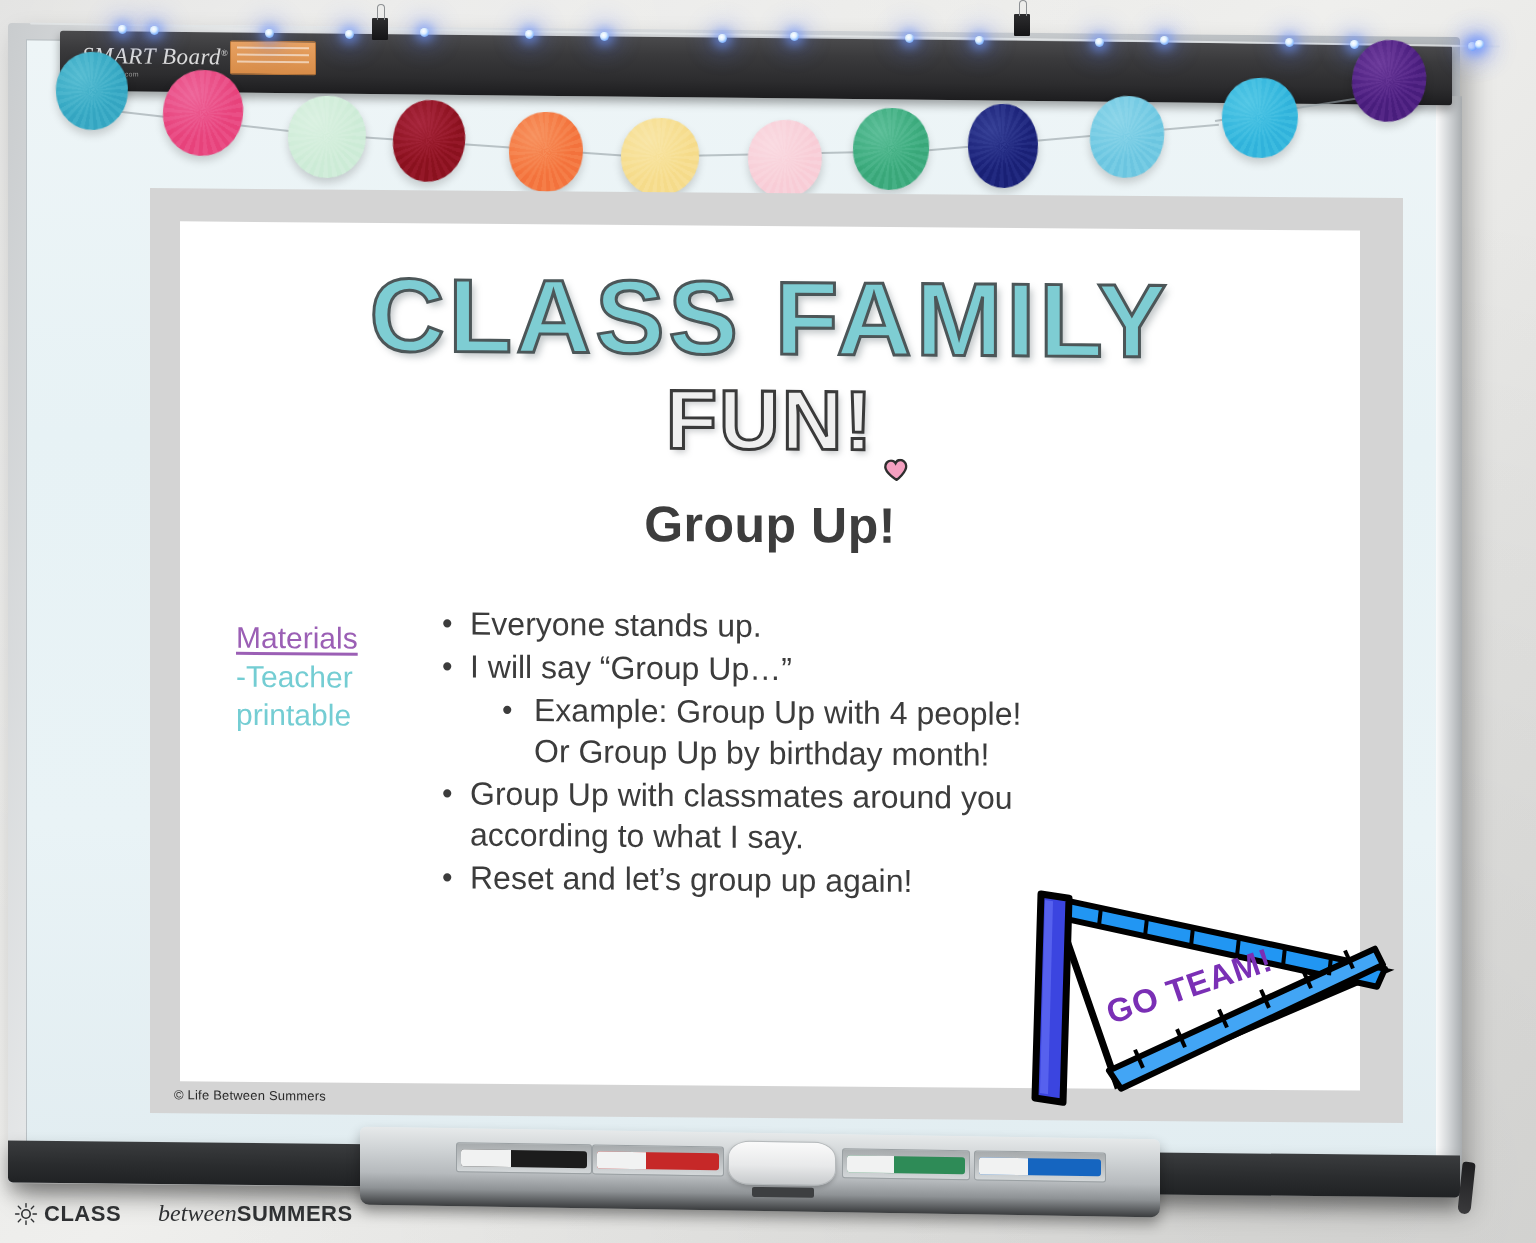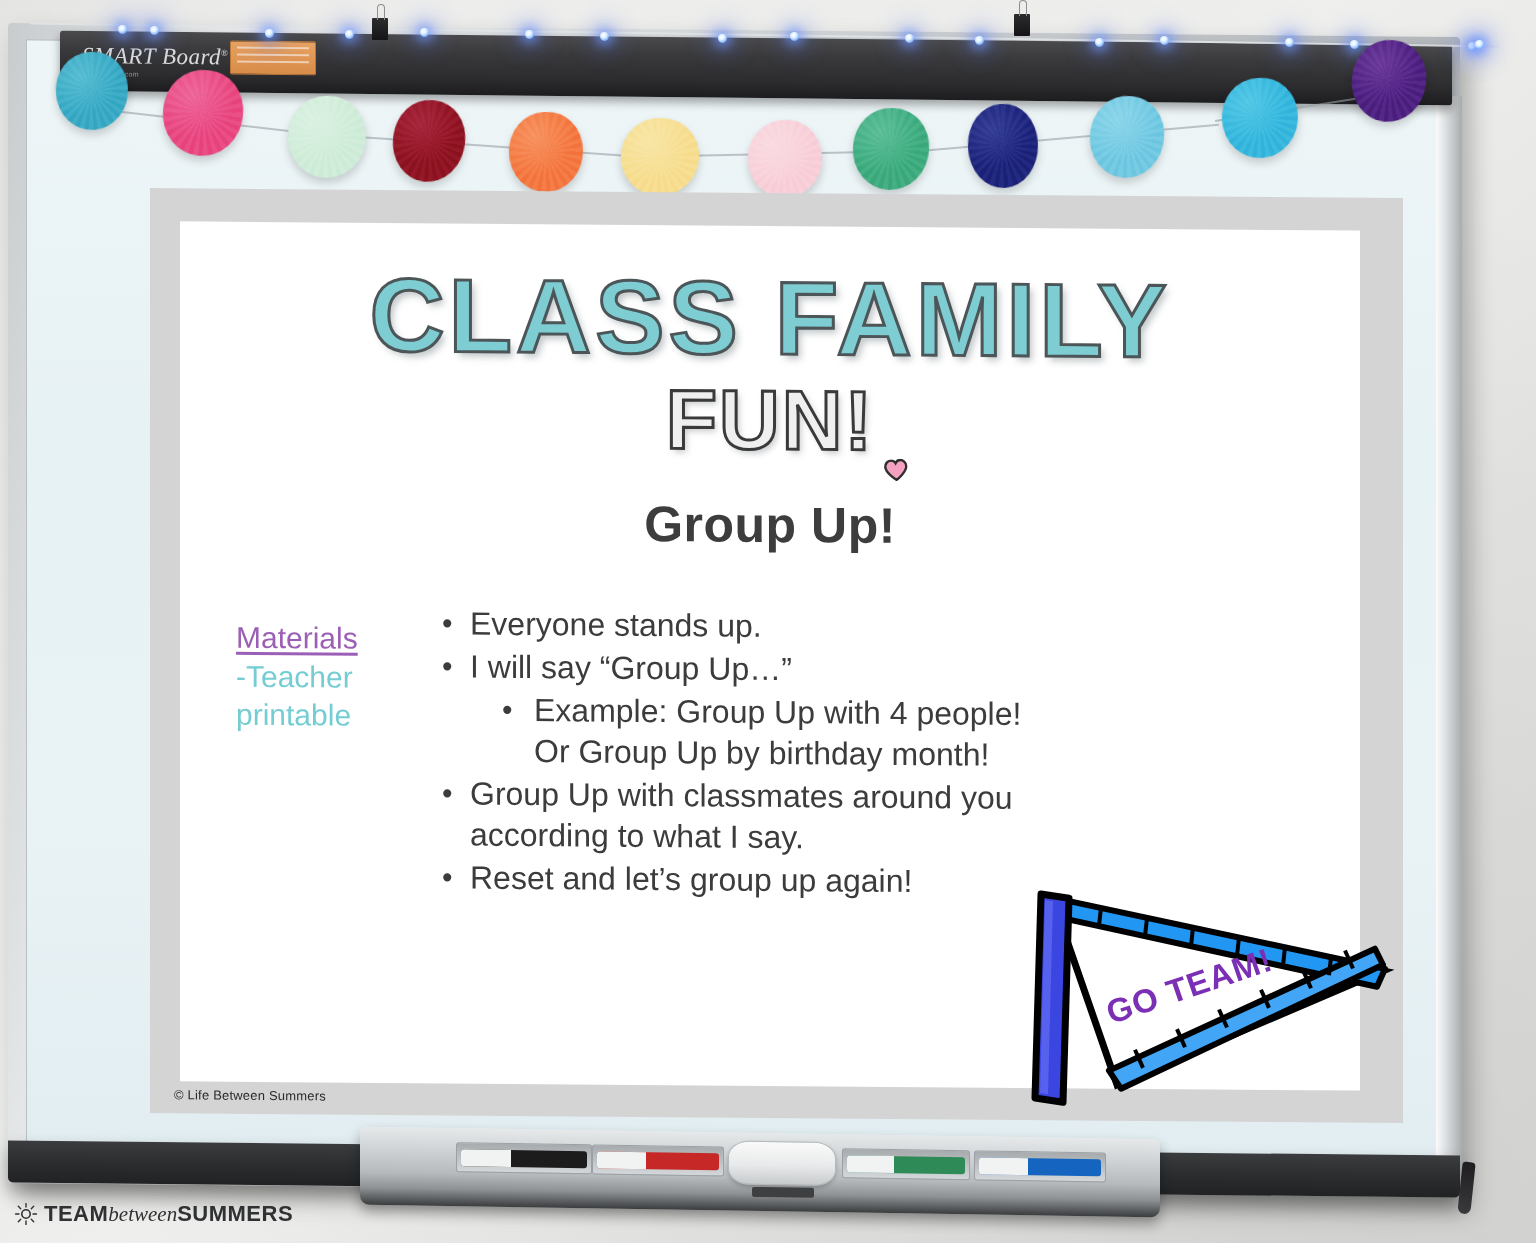--- a/index.html
+++ b/index.html
@@ -352,22 +352,23 @@
     font-family: "Liberation Sans", sans-serif;
     font-weight: bold;
     font-size: 22px;
     letter-spacing: .5px;
     white-space: nowrap;
   }
   .wm-text .script {
     font-family: "Liberation Serif", serif;
     font-style: italic;
     font-weight: normal;
-    font-size: 21px;
+    font-size: 24px;
     letter-spacing: 0;
+    margin-left: 37px;
   }
 </style>
 </head>
 <body>
 
 <div class="scene">
   <div class="wall-texture"></div>
 
   <div class="board-frame">
     <div class="board-frame-inner"></div>
@@ -537,16 +538,16 @@
         <line x1="12" y1="1.6" x2="12" y2="5"></line>
           <line x1="12" y1="19" x2="12" y2="22.4"></line>
         <line x1="1.6" y1="12" x2="5" y2="12"></line>
           <line x1="19" y1="12" x2="22.4" y2="12"></line>
         <line x1="4.3" y1="4.3" x2="6.7" y2="6.7"></line>
           <line x1="17.3" y1="17.3" x2="19.7" y2="19.7"></line>
         <line x1="4.3" y1="19.7" x2="6.7" y2="17.3"></line>
           <line x1="17.3" y1="6.7" x2="19.7" y2="4.3"></line>
       </g>
     </svg>
-    <div class="wm-text"><span>TEAM</span><span class="script">between</span><span>SUMMERS</span></div>
+    <div class="wm-text"><span>CLASS</span><span class="script">between</span><span>SUMMERS</span></div>
   </div>
 
 </div>
 
 </body></html>

